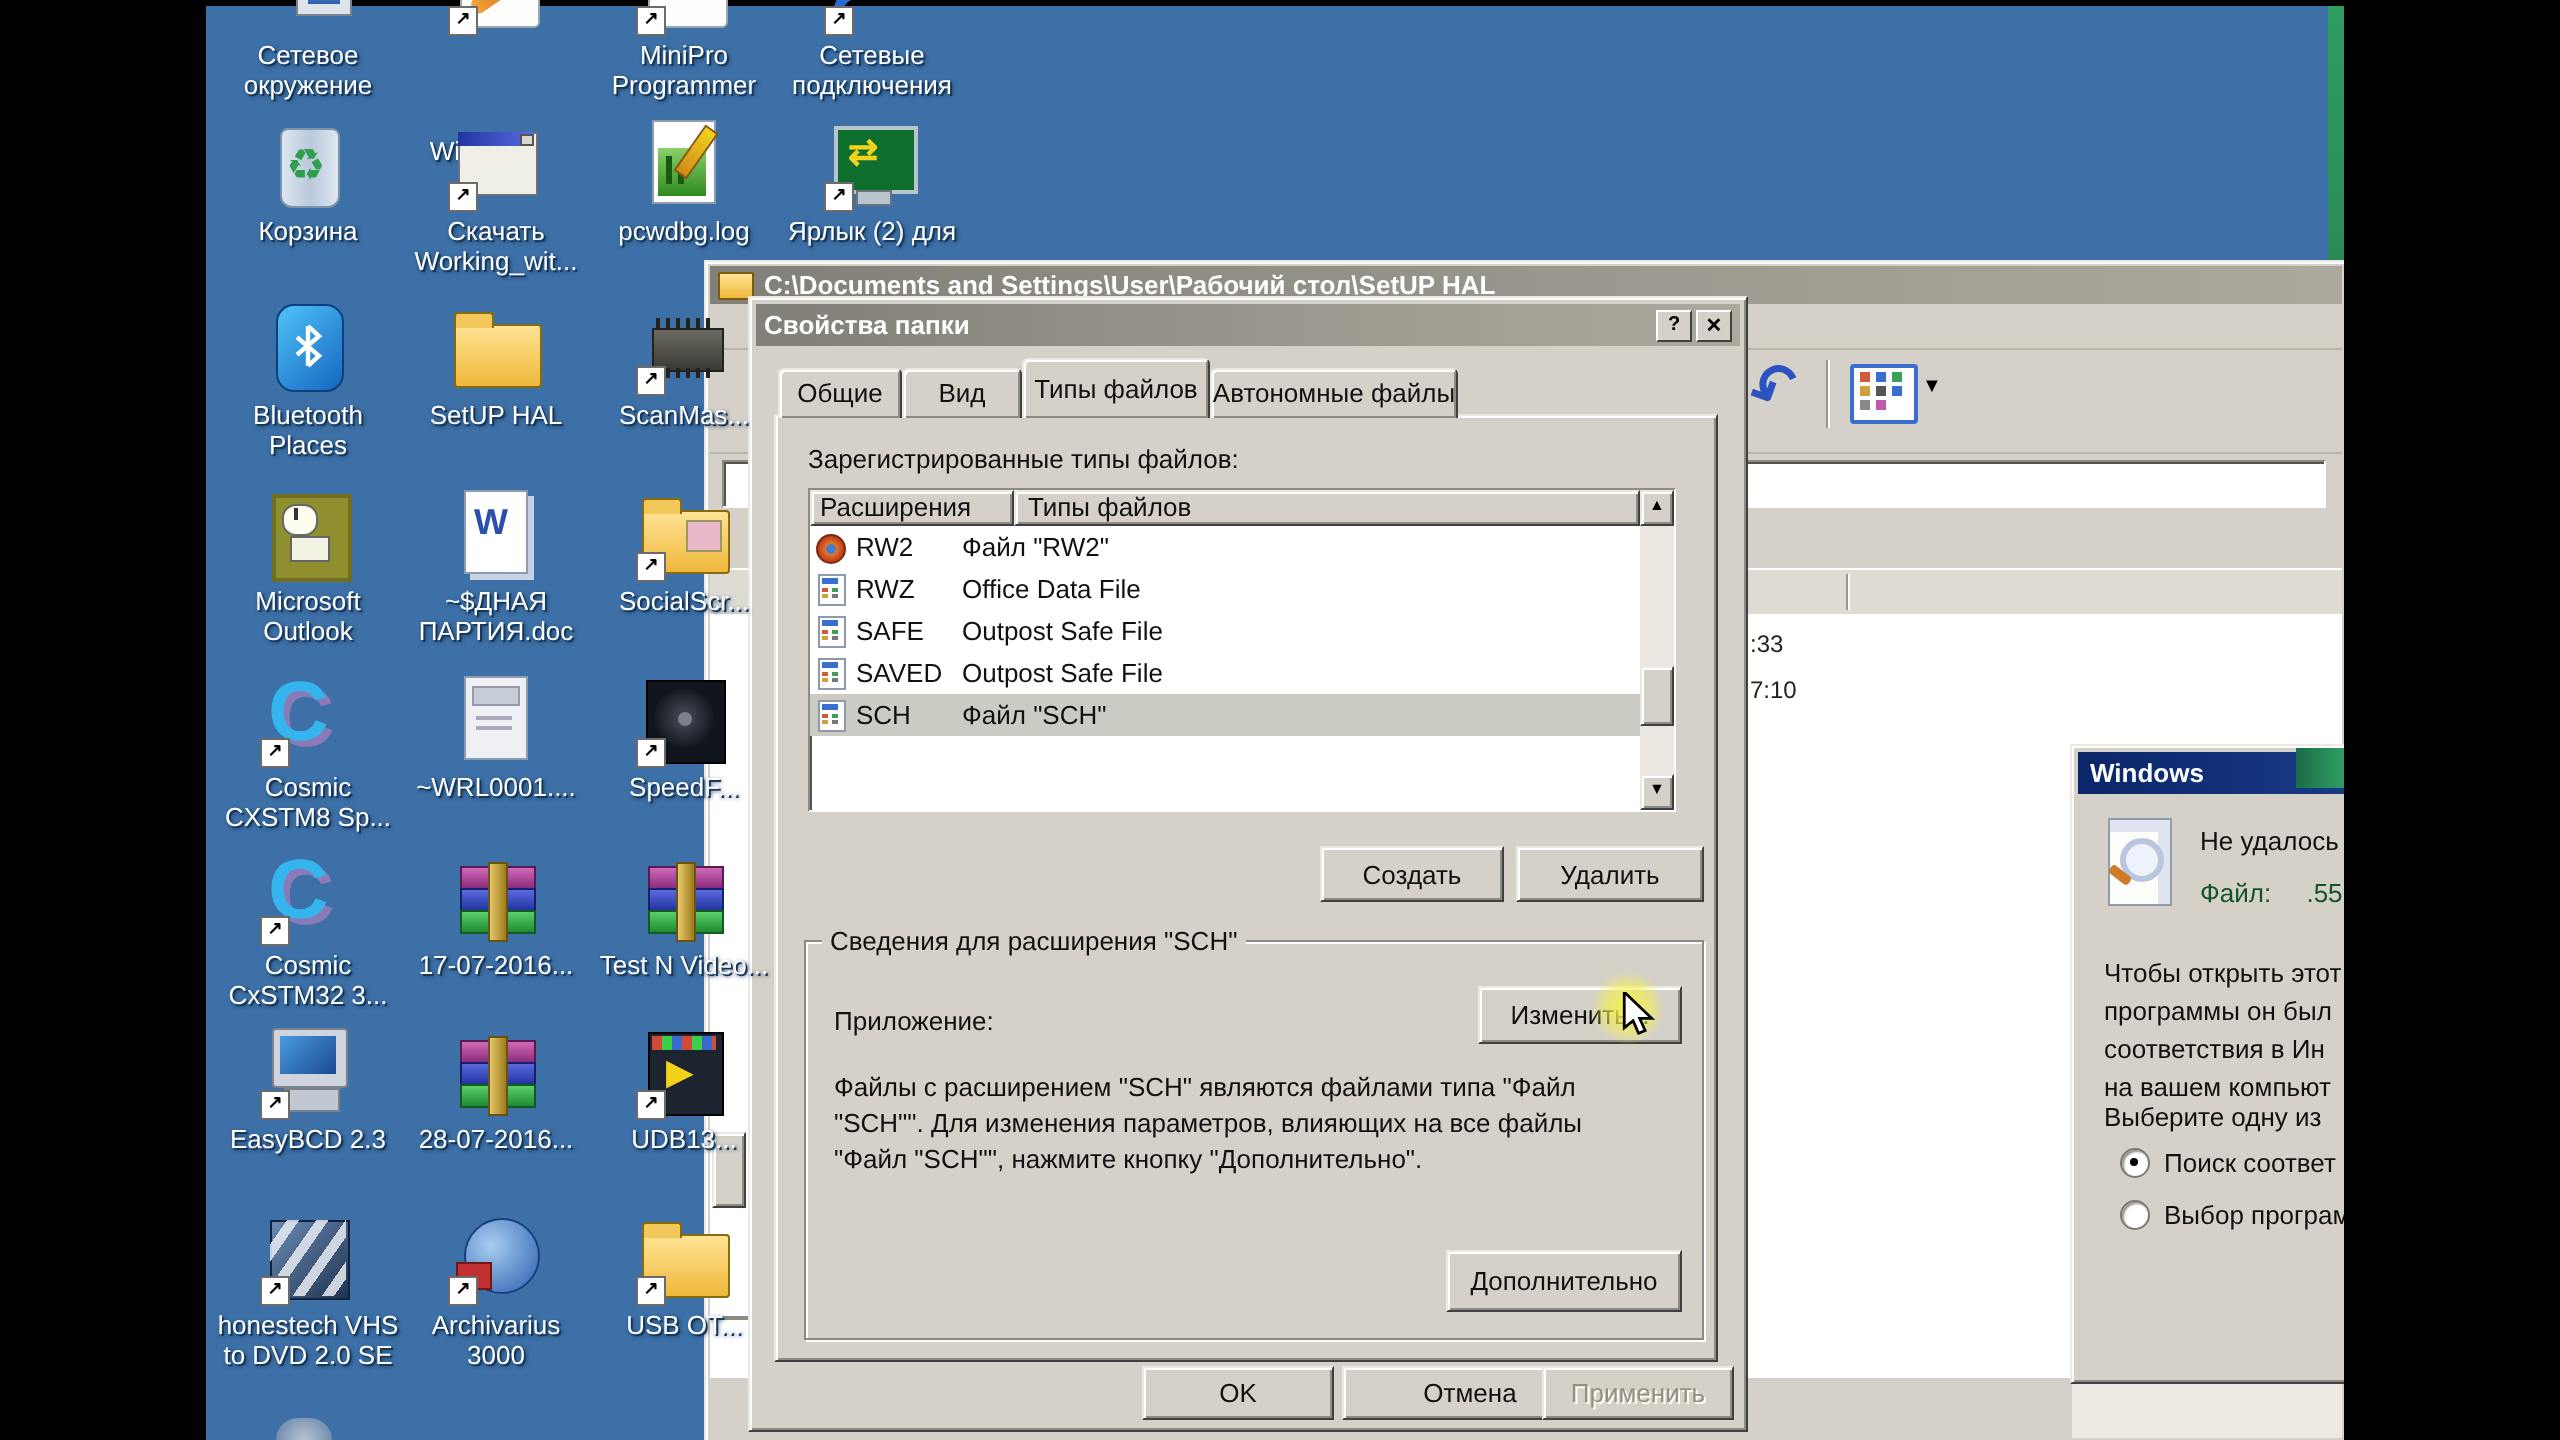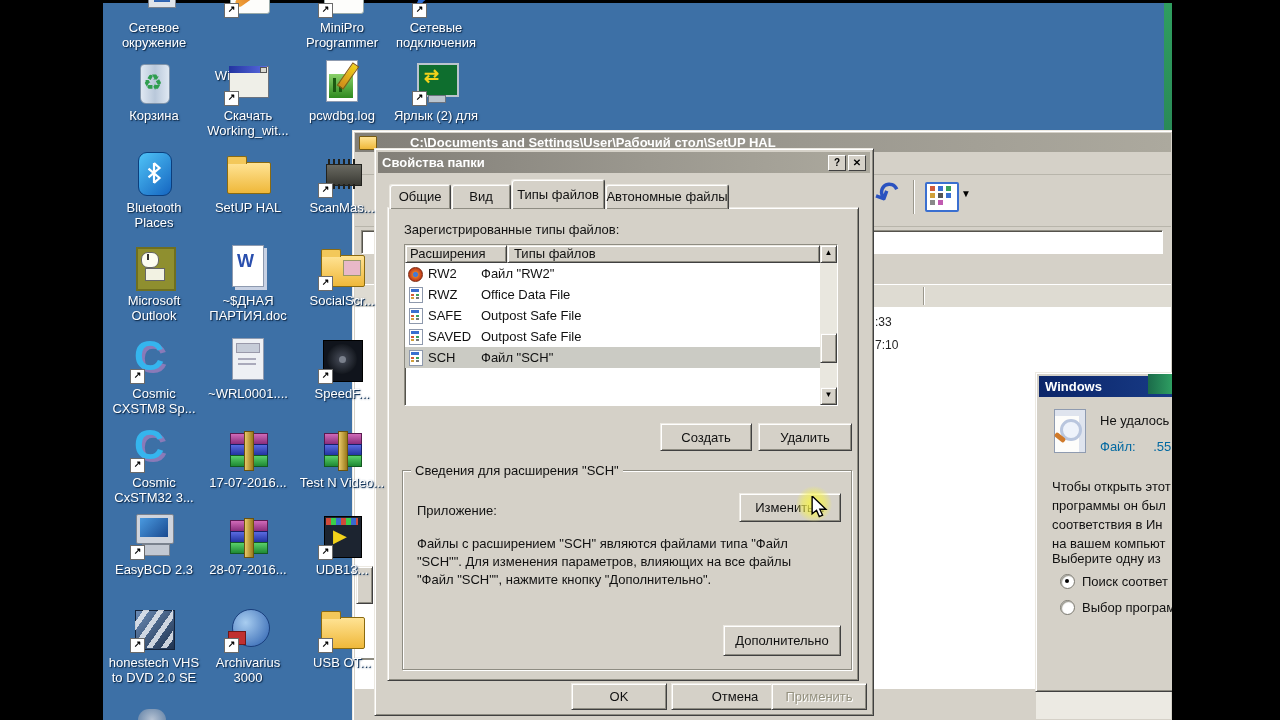--- a/index.html
+++ b/index.html
@@ -214,21 +214,21 @@
     </div>
     <div class="dlabel" style="left: 202px; top: 655px; z-index: 1;">Archivarius 3000</div>
     <div class="dicon" style="left: 318px; top: 605px; z-index: 1;">
       <div class="fold">
         <div class="fold-tab"></div>
       </div>
       <div class="sc-arrow">↗</div>
     </div>
     <div class="dlabel" style="left: 296px; top: 655px; z-index: 1;">USB OT...</div>
     <div class="abs b-out face" id="explorer" style="left:352px;top:130px;width:820px;height:590px;">
-    <div class="abs title-inactive" style="left:2px;top:2px;right:2px;height:19px;gap:28px;">
+    <div class="abs title-inactive" style="left:2px;top:2px;right:2px;height:19px;">
       <span style="position:relative;width:16px;height:12px;margin-right:5px;display:inline-block;background:linear-gradient(#ffe394,#efb83a);border:1px solid #7a5c10;border-radius:1px;"></span>
       <span style="white-space:nowrap;overflow:hidden;font-size:13px;">C:\Documents and Settings\User\Рабочий стол\SetUP HAL</span>
     </div>
 
     <div class="abs" style="left:2px;top:21px;right:2px;height:22px;border-bottom:1px solid #b8b5ab;"></div>
 
     <div class="abs" style="left:2px;top:43px;right:2px;height:52px;border-bottom:1px solid #b8b5ab;">
       <span style="position:absolute;left:520px;top:2px;font-size:30px;font-weight:bold;color:#2a52c0;transform:rotate(-25deg);">↶</span>
       <span style="position:absolute;left:558px;top:6px;width:1px;height:34px;background:#9a978c;border-right:1px solid #fff;"></span>
       <span style="position:absolute;left:570px;top:8px;width:30px;height:26px;background:#fff;border:2px solid #3a6fd0;border-radius:2px;">
@@ -394,21 +394,21 @@
     <div class="abs title-active" style="left:3px;top:3px;right:3px;height:21px;">
       <span>Windows</span>
     </div>
 
     <div class="abs" style="left:16px;top:36px;width:40px;height:48px;">
       <div style="position:absolute;left:2px;top:0;width:30px;height:42px;background:#fdfdfb;border:1px solid #8f9bb0;box-shadow:inset -6px 6px 0 #dfe4ee;"></div>
       <div style="position:absolute;left:8px;top:10px;width:16px;height:16px;border:3px solid #b9c6de;border-radius:50%;background:#eef3fb;"></div>
       <div style="position:absolute;left:2px;top:26px;width:12px;height:5px;background:#d07a2a;transform:rotate(38deg);border-radius:2px;"></div>
     </div>
     <div class="abs" style="left:64px;top:40px;font-size:13px;color:#111;white-space:nowrap;">Не удалось</div>
-    <div class="abs" style="left:64px;top:66px;font-size:13px;color:#0369a1;white-space:nowrap;">
+    <div class="abs" style="left:64px;top:66px;font-size:13px;color:#14532d;white-space:nowrap;">
       <span>Файл:</span>
       <span style="margin-left:14px;">.55</span>
     </div>
     <div class="abs" id="win-body" style="left:16px;top:104px;font-size:13px;color:#111;line-height:19px;white-space:nowrap;">
         <div>Чтобы открыть этот</div>
         <div>программы он был</div>
         <div>соответствия в Ин</div>
         <div>на вашем компьют</div>
       </div>
     <div class="abs" style="left:16px;top:178px;font-size:13px;color:#111;white-space:nowrap;">Выберите одну из</div>

